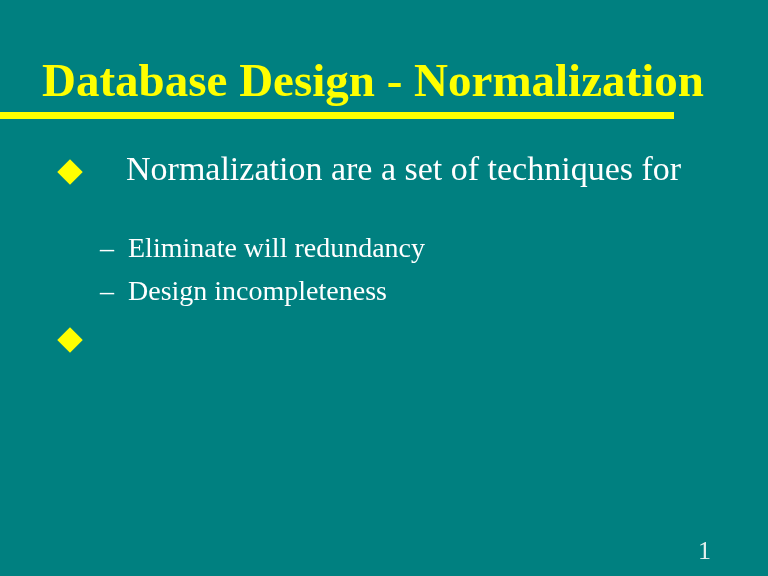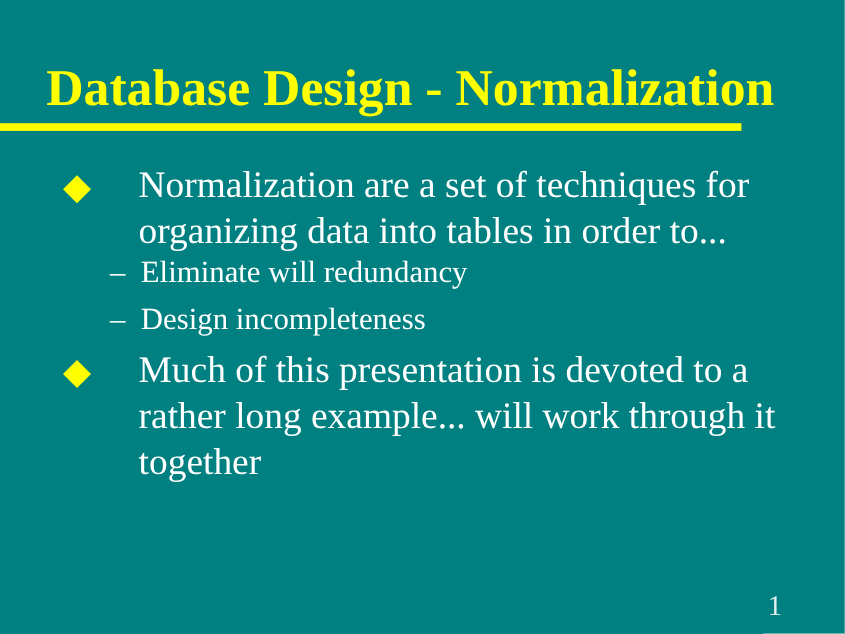--- a/index.html
+++ b/index.html
@@ -98,37 +98,31 @@
 
   <h1 class="slide-title">Database Design - Normalization</h1>
 
   <div class="title-rule"></div>
 
   <div class="diamond-wrap diamond-1">
     <div class="diamond"></div>
   </div>
   <div class="bullet-text bullet-1">
     <div>Normalization are a set of techniques for</div>
-    <div>organizing data into tables in order to...</div>
   </div>
 
   <div class="sub-bullet sub-1">
     <span class="dash">–</span>
     <span>Eliminate will redundancy</span>
   </div>
 
   <div class="sub-bullet sub-2">
     <span class="dash">–</span>
     <span>Design incompleteness</span>
   </div>
 
   <div class="diamond-wrap diamond-2">
     <div class="diamond"></div>
   </div>
-  <div class="bullet-text bullet-2">
-    <div>Much of this presentation is devoted to a</div>
-    <div>rather long example... will work through it</div>
-    <div>together</div>
-  </div>
 
   <div class="page-number">1</div>
 
 </div>
 
 </body></html>

